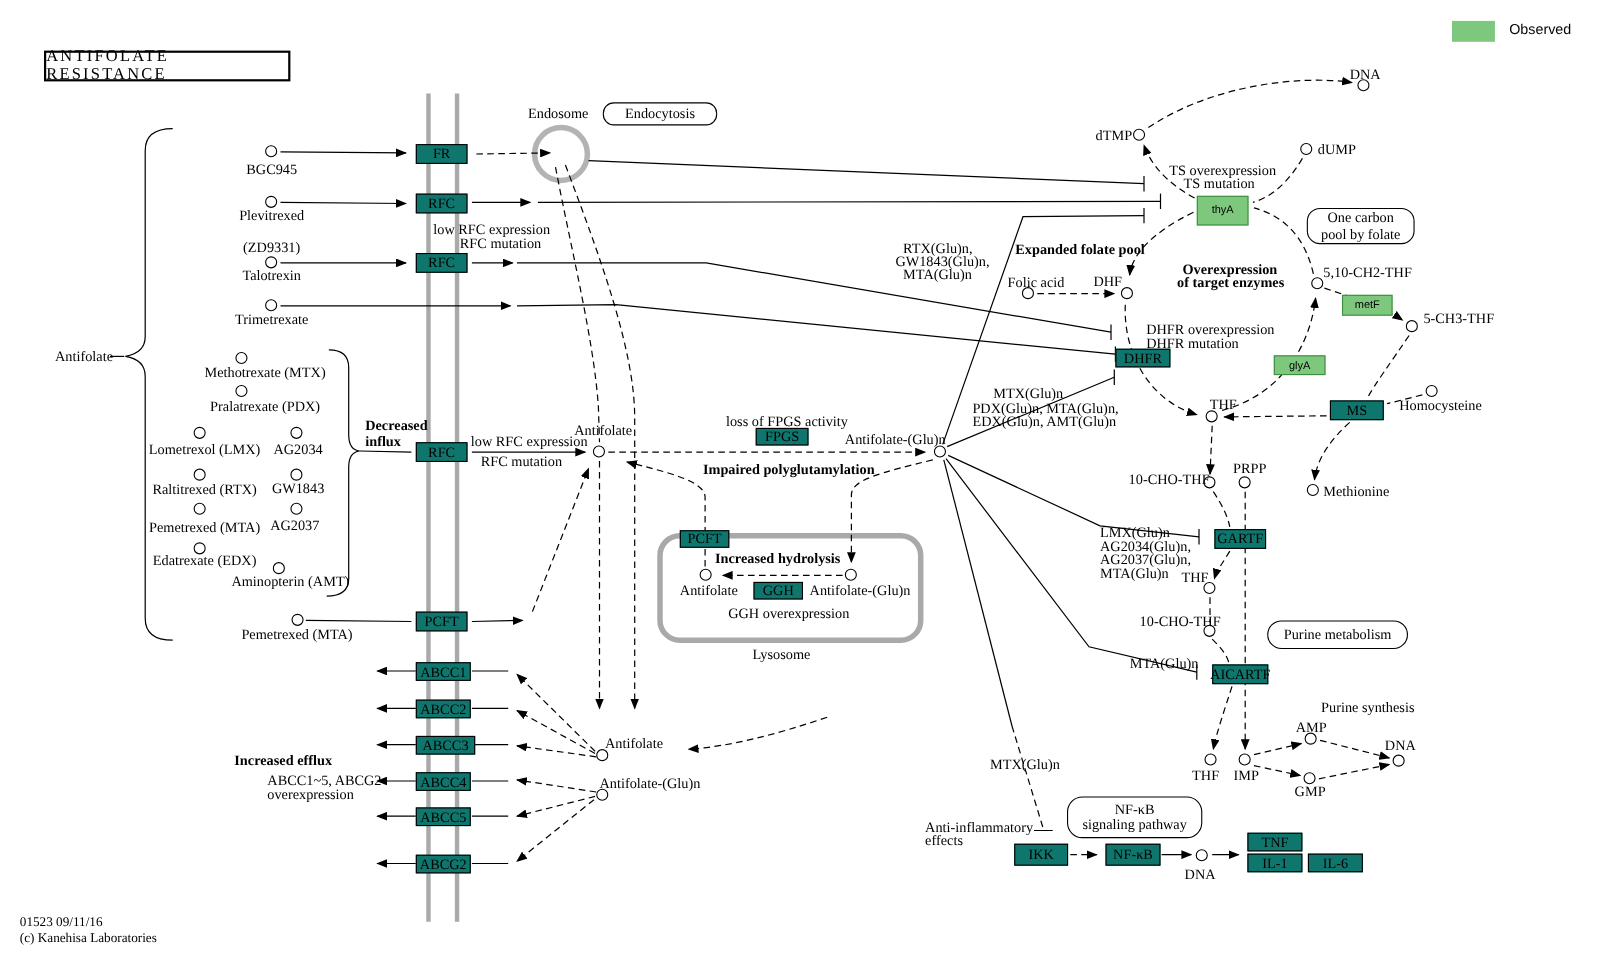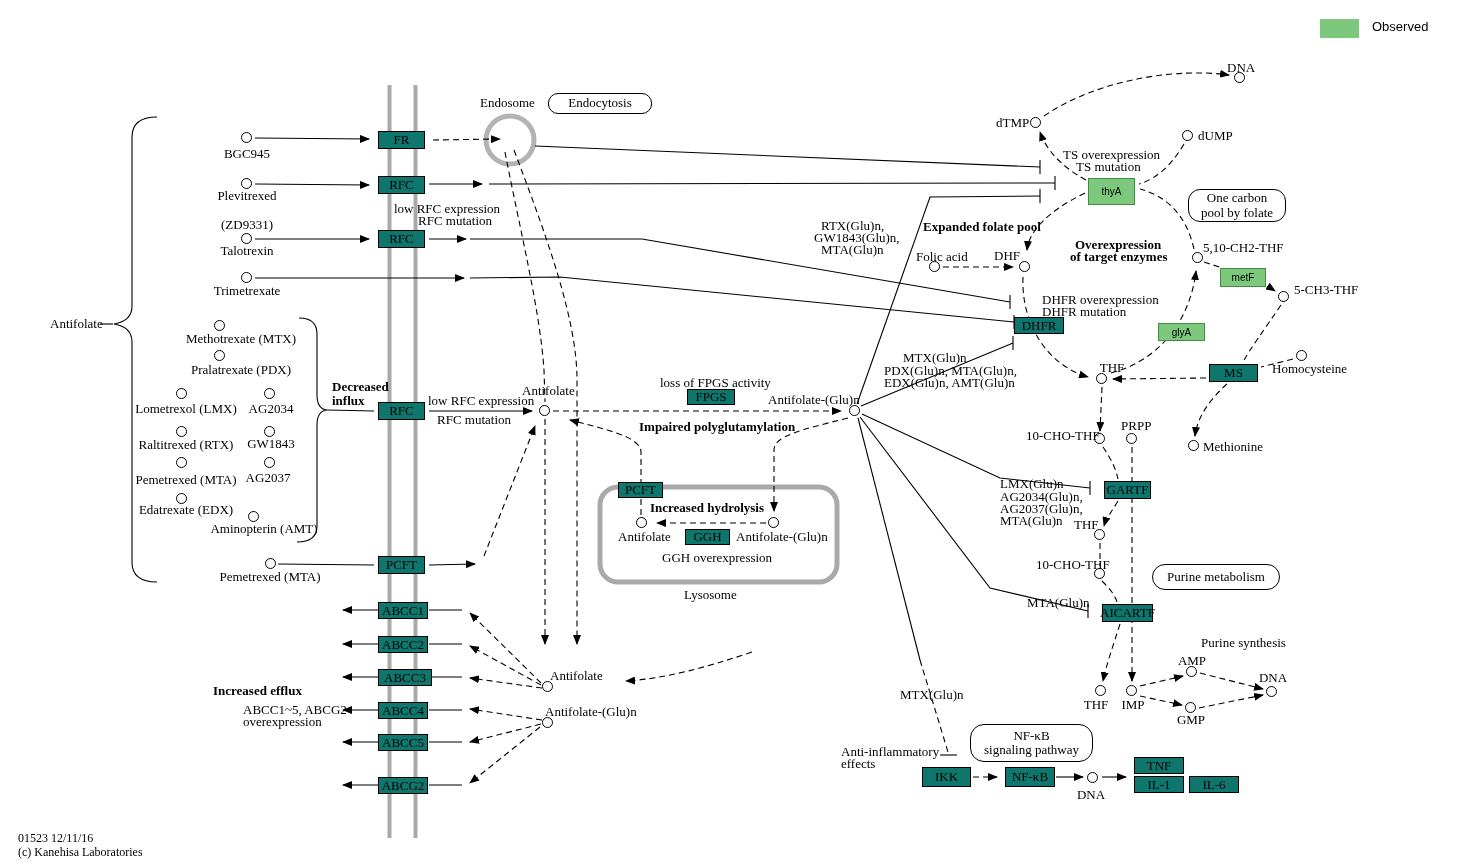--- a/index.html
+++ b/index.html
@@ -140,26 +140,29 @@
   <path class="dsh" marker-end="url(#arr)" d="M1140,686 L1183,676"></path>
   <path class="dsh" marker-end="url(#arr)" d="M1140,696 L1182,705"></path>
   <path class="dsh" marker-end="url(#arr)" d="M1200,673 L1263,689"></path>
   <path class="dsh" marker-end="url(#arr)" d="M1199,708 L1263,695"></path>
 
   <path class="dsh" marker-end="url(#arr)" d="M973,777 L997,777"></path>
   <path class="ln" marker-end="url(#arr)" d="M1056,777 L1083,777"></path>
   <path class="ln" marker-end="url(#arr)" d="M1102,777 L1126,777"></path>
 </svg>
 
+<div id="title-box">
+  <span>ANTIFOLATE RESISTANCE</span>
+</div>
 <div id="legend">
   <span class="sw"></span>
   <span class="tx">Observed</span>
 </div>
 <div id="footer">
-  <div>01523 12/11/16</div>
+  <div>01523 09/11/16</div>
   <div>(c) Kanehisa Laboratories</div>
 </div>
 
 <div class="gbox" style="left:378px;top:131px;width:47px;height:18px">FR</div>
 <div class="gbox" style="left:378px;top:176px;width:47px;height:18px">RFC</div>
 <div class="gbox" style="left:378px;top:230px;width:47px;height:18px">RFC</div>
 <div class="gbox" style="left:378px;top:402px;width:47px;height:18px">RFC</div>
 <div class="gbox" style="left:378px;top:556px;width:47px;height:18px">PCFT</div>
 <div class="gbox" style="left:378px;top:602px;width:50px;height:17px">ABCC1</div>
 <div class="gbox" style="left:378px;top:636px;width:50px;height:17px">ABCC2</div>

